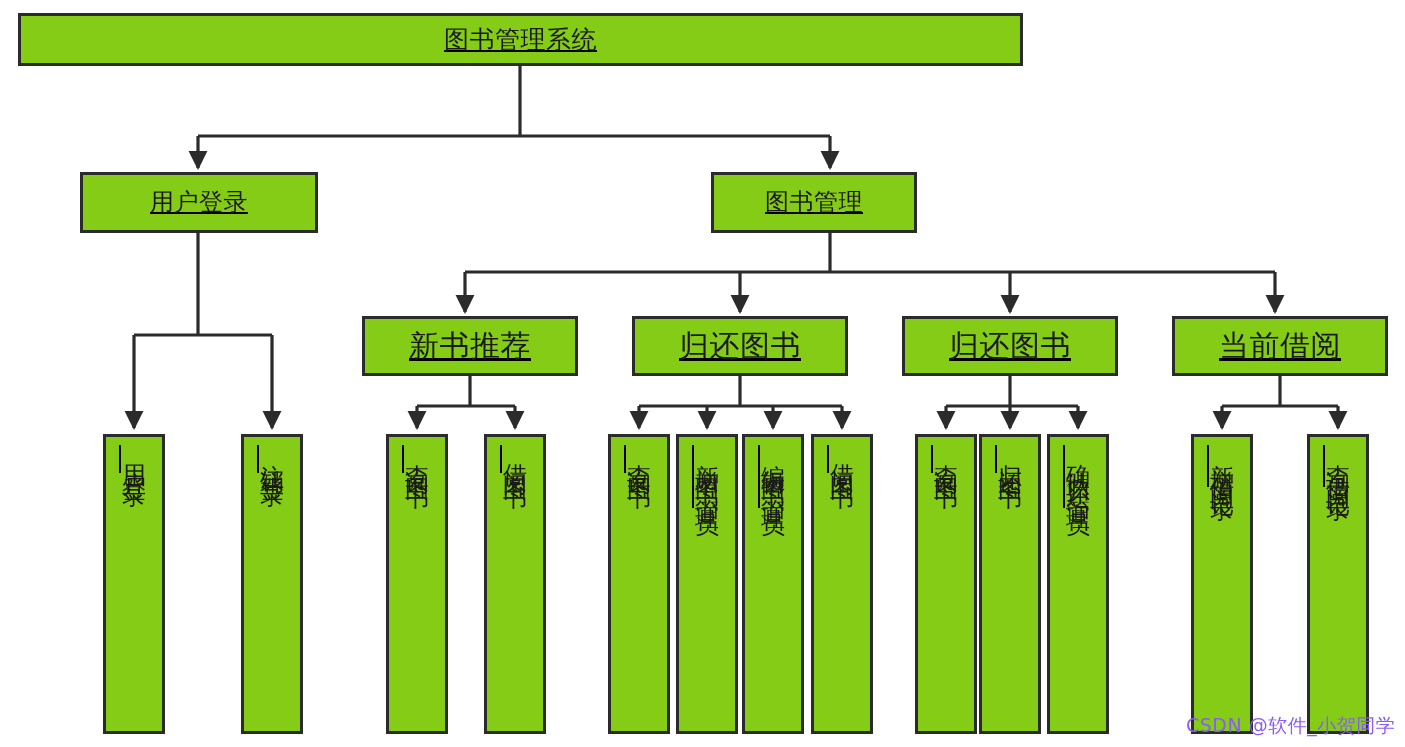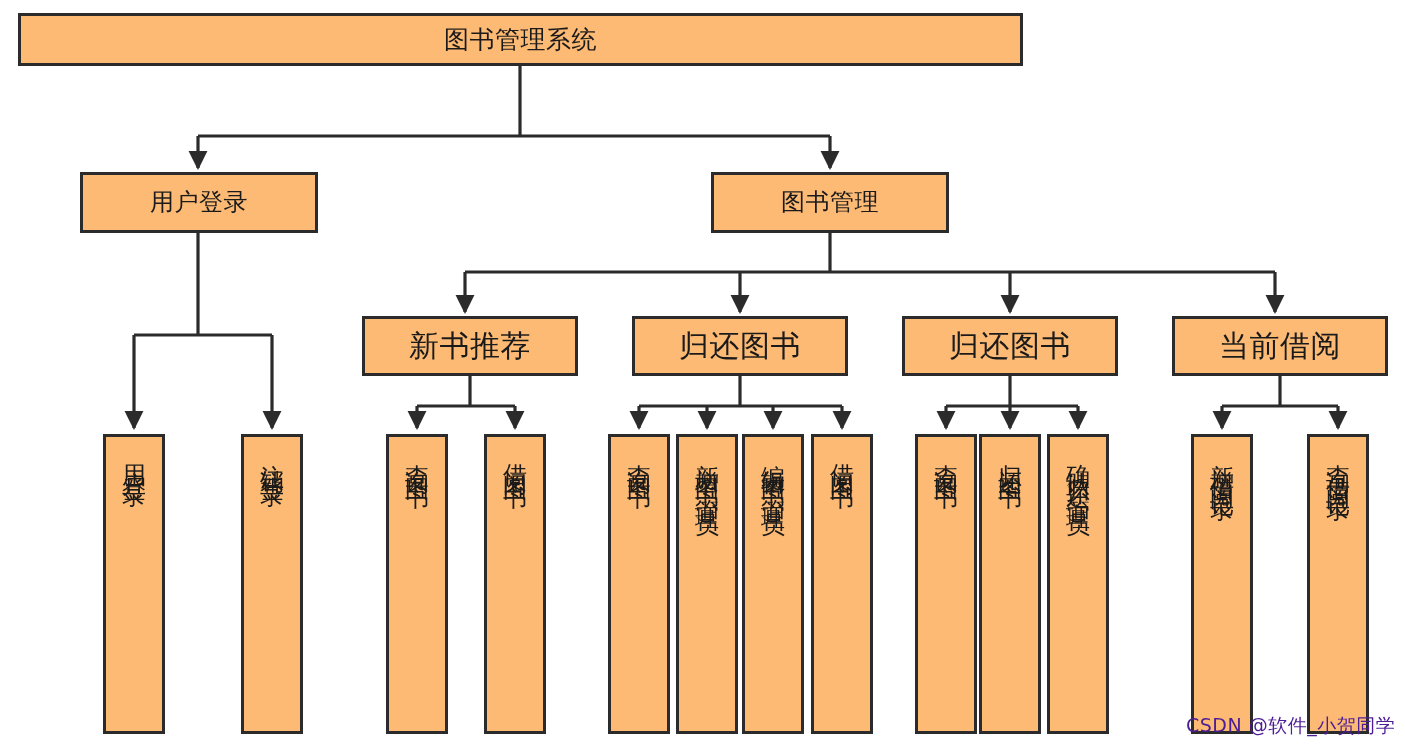--- a/index.html
+++ b/index.html
@@ -20,26 +20,27 @@
   #edges {
     position: absolute;
     left: 0;
     top: 0;
     width: 1405px;
     height: 747px;
   }
   .node {
     position: absolute;
     box-sizing: border-box;
-    background: #fdba74;
+    background: #84cc16;
     border: 3px solid #2b2b2b;
     display: flex;
     align-items: center;
     justify-content: center;
     z-index: 2;
+    text-decoration: underline;
   }
   .node .label {
     color: #1a1a1a;
     line-height: 1.12;
     text-align: center;
     letter-spacing: 0.5px;
   }
   .node-root .label { font-size: 25px; }
   .node-l1 .label  { font-size: 24px; }
   .node-l2 .label  { font-size: 30px; }
@@ -56,21 +57,21 @@
     font-size: 24px;
     line-height: 1.0;
     letter-spacing: 7px;
     white-space: nowrap;
   }
   .watermark {
     position: absolute;
     left: 1186px;
     top: 713px;
     font-size: 19px;
-    color: #4c1d95;
+    color: #8b5cf6;
     white-space: nowrap;
     z-index: 3;
     letter-spacing: 0.5px;
   }
 </style>
 </head>
 <body>
 
 <div id="canvas">
 
@@ -127,21 +128,21 @@
     </g>
   </svg>
 
   <div class="node node-root" style="left:18px; top:13px; width:1005px; height:53px;">
     <span class="label">图书管理系统</span>
   </div>
 
   <div class="node node-l1" style="left:80px; top:172px; width:238px; height:61px;">
     <span class="label">用户登录</span>
   </div>
-  <div class="node node-l1" style="left:711px; top:172px; width:238px; height:61px;">
+  <div class="node node-l1" style="left:711px; top:172px; width:206px; height:61px;">
     <span class="label">图书管理</span>
   </div>
 
   <div class="node node-l2" style="left:362px; top:316px; width:216px; height:60px;">
     <span class="label">新书推荐</span>
   </div>
   <div class="node node-l2" style="left:632px; top:316px; width:216px; height:60px;">
     <span class="label">归还图书</span>
   </div>
   <div class="node node-l2" style="left:902px; top:316px; width:216px; height:60px;">

